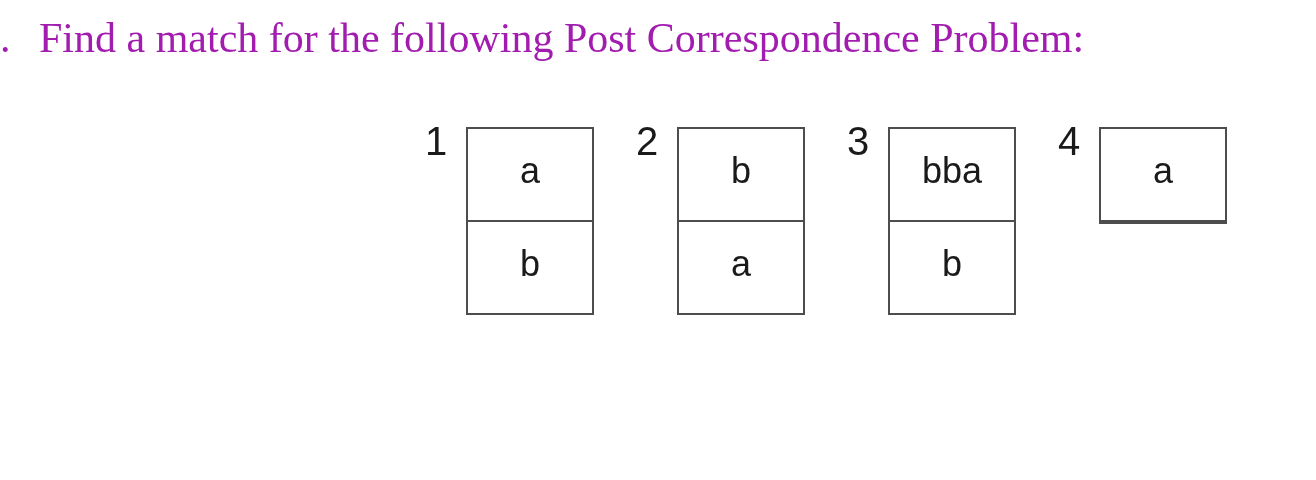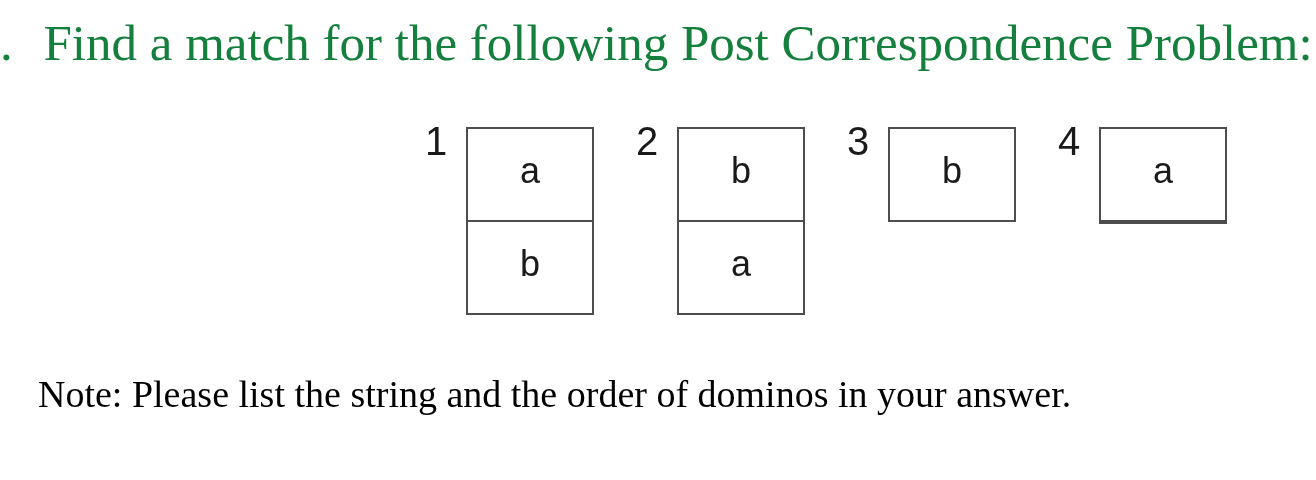--- a/index.html
+++ b/index.html
@@ -11,24 +11,24 @@
     overflow: hidden;
     color: #000000;
   }
 
   
   .heading {
     position: absolute;
     left: 0;
     top: 13px;
     font-family: "Liberation Serif", serif;
-    font-size: 51px;
+    font-size: 42px;
     line-height: 1.2;
     white-space: nowrap;
-    color: #15803d;
+    color: #a21caf;
   }
   .heading .q-prefix { display: inline-block; }
   .heading .q-text { display: inline-block; margin-left: 18px; }
 
   
   .dominos-row {
     position: absolute;
     left: 425px;
     top: 127px;
     display: flex;
@@ -105,28 +105,28 @@
       <div class="domino-label">2</div>
       <div class="domino-box">
         <div class="domino-cell top">b</div>
         <div class="domino-cell bottom">a</div>
       </div>
     </div>
 
     <div class="domino-group">
       <div class="domino-label">3</div>
       <div class="domino-box">
+        <div class="domino-cell top">bba</div>
         <div class="domino-cell bottom">b</div>
       </div>
     </div>
 
     <div class="domino-group">
       <div class="domino-label">4</div>
       <div class="domino-box">
         <div class="domino-cell top">a</div>
       </div>
     </div>
 
   </div>
 
-  <div class="note">Note: Please list the string and the order of dominos in your answer.</div>
 
 </div>
 
 </body></html>

